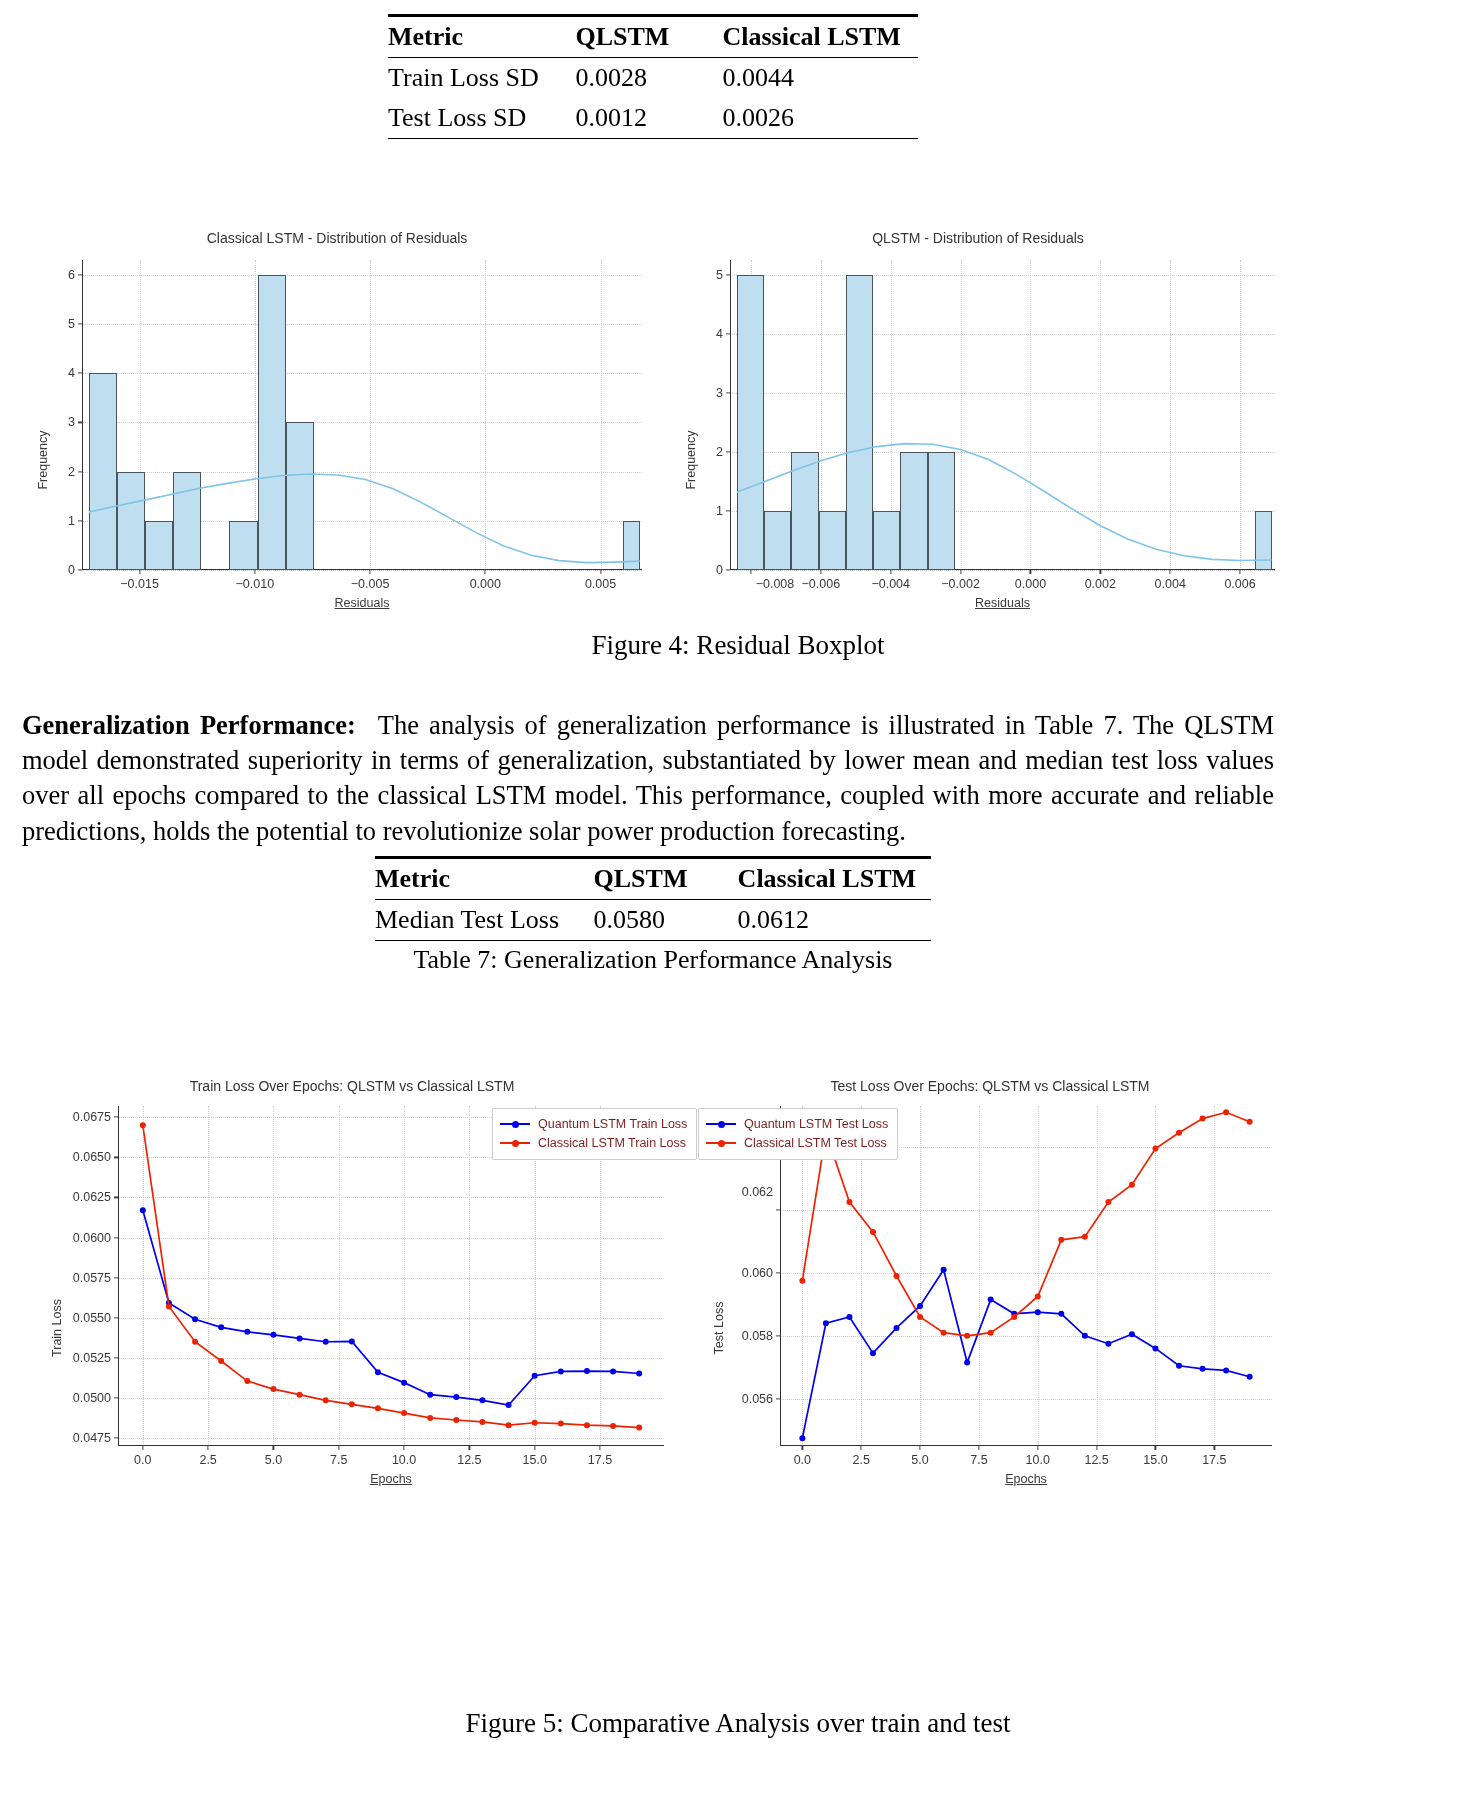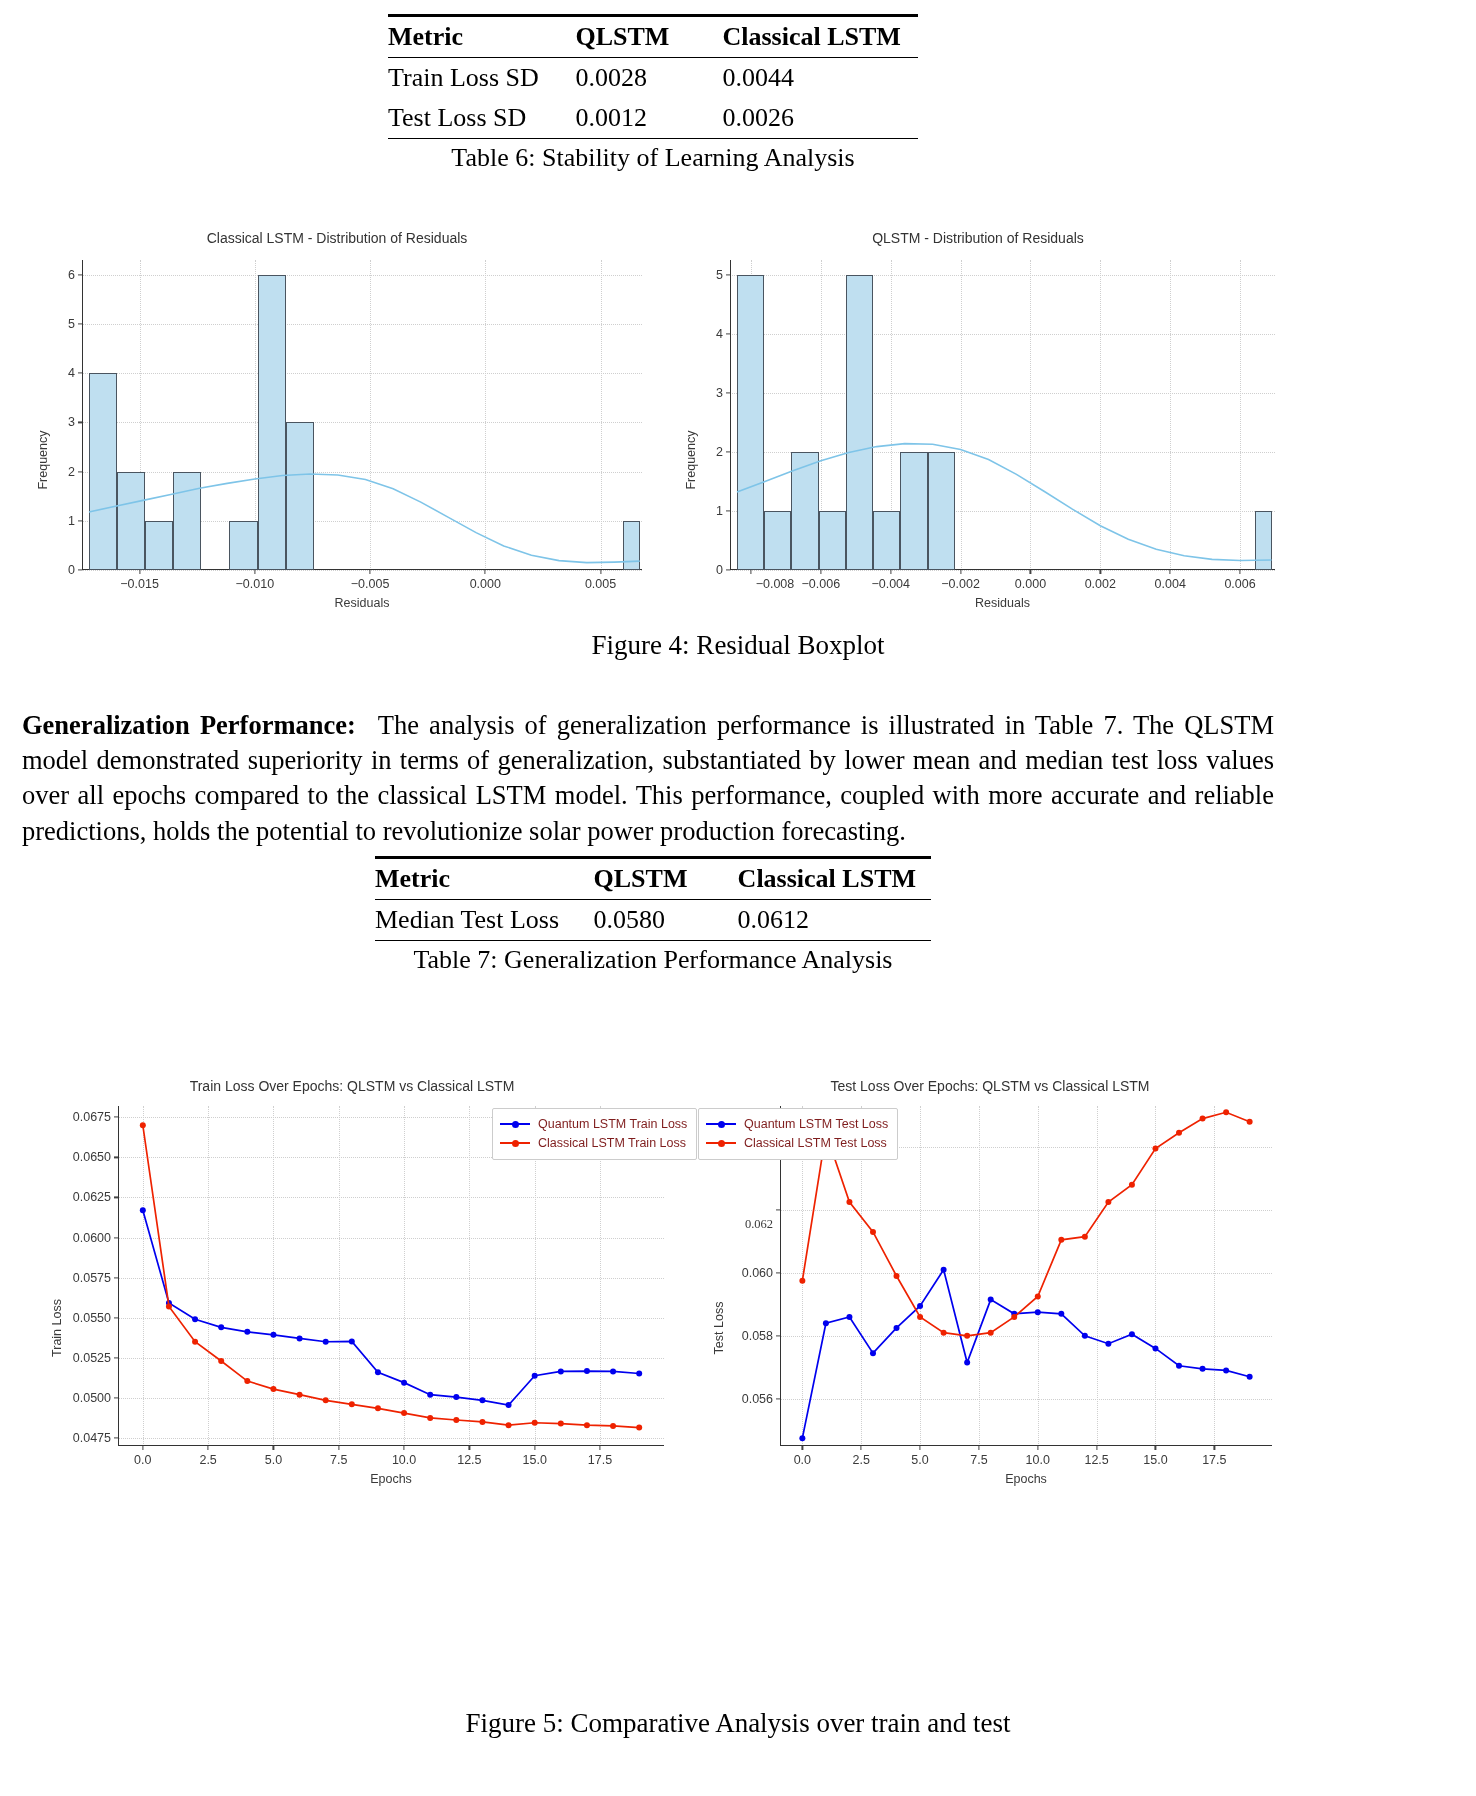--- a/index.html
+++ b/index.html
@@ -163,20 +163,21 @@
     transform: translateX(-50%);
   }
   .axis-title-x {
     position: absolute;
     width: 100%;
     text-align: center;
     font-size: 12.5px;
     top: 100%;
     margin-top: 26px;
     color: #3a3a3a;
+    text-decoration: underline;
   }
   .axis-title-y {
     position: absolute;
     font-size: 12.5px;
     transform-origin: 0 0;
     transform: rotate(-90deg);
     white-space: nowrap;
     color: #3a3a3a;
   }
   .hist-bar {
@@ -249,21 +250,20 @@
           <td>0.0028</td>
           <td>0.0044</td>
         </tr>
         <tr class="rule-bot">
           <td>Test Loss SD</td>
           <td>0.0012</td>
           <td>0.0026</td>
         </tr>
       </tbody>
     </table>
-    <div class="tcaption">Table 6: Stability of Learning Analysis</div>
   </div>
 
   <div class="chart" id="chart-classical-hist" style="left:22px; top:230px; width:630px; height:370px;">
     <div class="chart-title">Classical LSTM - Distribution of Residuals</div>
     <div class="plot" id="plot-0" style="left:60px; top:30px; width:560px; height:310px;">
         <div class="gridline-h" style="top: 310px;"></div>
         <div class="ytick-label" style="top: 310px;">0</div>
         <div class="ytick-mark" style="top: 310px;"></div>
         <div class="gridline-h" style="top: 260.794px;"></div>
         <div class="ytick-label" style="top: 260.794px;">1</div>
@@ -533,21 +533,21 @@
         <div class="gridline-h" style="top: 292.778px;"></div>
         <div class="ytick-label" style="top: 292.778px;">0.056</div>
         <div class="ytick-mark" style="top: 292.778px;"></div>
         <div class="gridline-h" style="top: 229.815px;"></div>
         <div class="ytick-label" style="top: 229.815px;">0.058</div>
         <div class="ytick-mark" style="top: 229.815px;"></div>
         <div class="gridline-h" style="top: 166.852px;"></div>
         <div class="ytick-label" style="top: 166.852px;">0.060</div>
         <div class="ytick-mark" style="top: 166.852px;"></div>
         <div class="gridline-h" style="top: 103.889px;"></div>
-        <div class="ytick-label" style="top: 118px; font-family: Liberation Serif, serif;">0.062</div>
+        <div class="ytick-label" style="top: 86px;">0.062</div>
         <div class="ytick-mark" style="top: 103.889px;"></div>
         <div class="gridline-h" style="top: 40.9259px;"></div>
         <div class="ytick-label" style="top: 40.9259px;">0.064</div>
         <div class="ytick-mark" style="top: 40.9259px;"></div>
         <div class="gridline-v" style="left: 22.3636px;"></div>
         <div class="xtick-label" style="left: 22.3636px;">0.0</div>
         <div class="xtick-mark" style="left: 22.3636px;"></div>
         <div class="gridline-v" style="left: 81.2153px;"></div>
         <div class="xtick-label" style="left: 81.2153px;">2.5</div>
         <div class="xtick-mark" style="left: 81.2153px;"></div>

